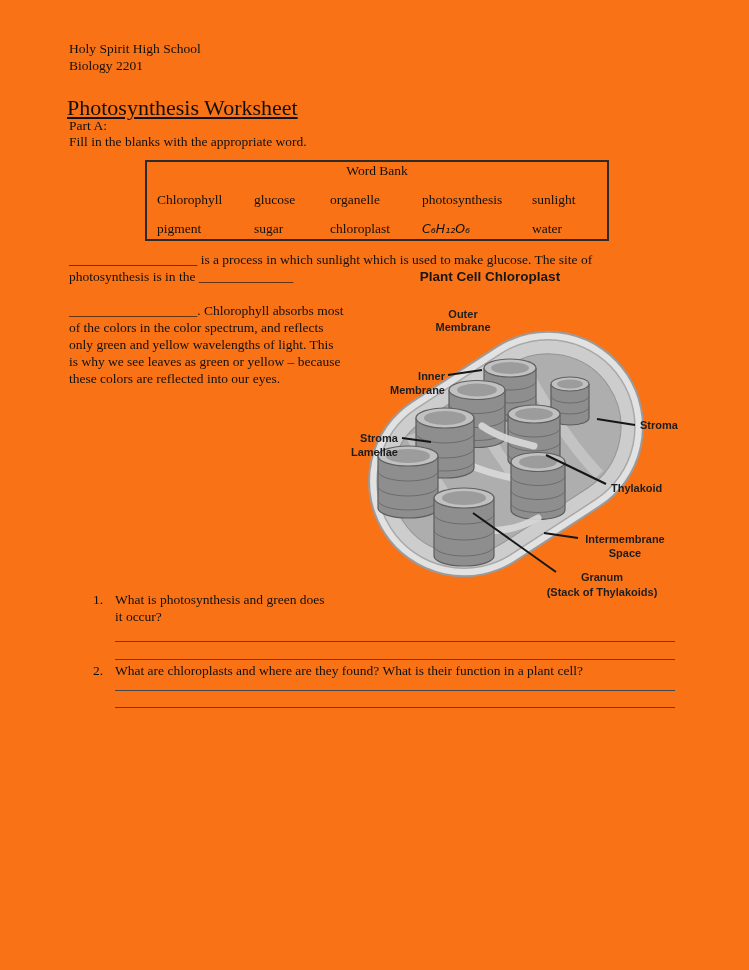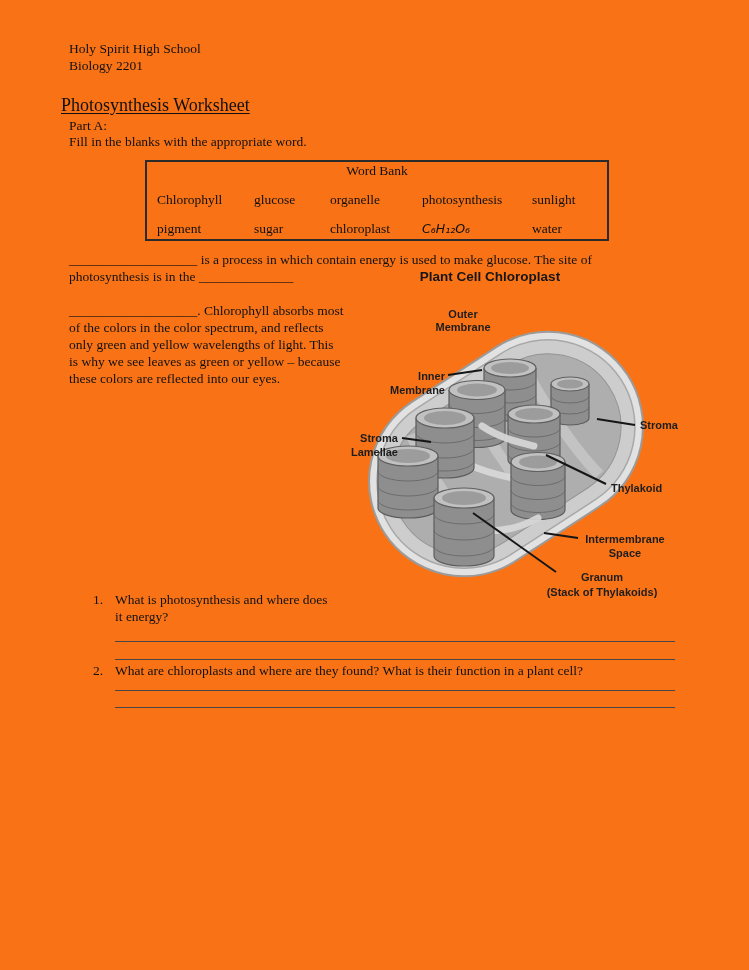--- a/index.html
+++ b/index.html
@@ -4,21 +4,21 @@
 <style>
   * { margin:0; padding:0; box-sizing:border-box; }
   html,body { background:#ffffff; }
   .page {
     position:relative; width:749px; height:970px; background:#f97316;
     font-family:"Liberation Serif", serif; font-size:13.5px; color:#101010;
     overflow:hidden;
   }
   .abs { position:absolute; }
   .header-block { left:69px; top:40px; line-height:17px; }
-  .doc-title { left:61px; top:95px; font-size:18px; text-decoration:underline; text-underline-offset:2px; }
+  .doc-title { left:67px; top:95px; font-size:22px; text-decoration:underline; text-underline-offset:2px; }
   .part-label { left:69px; top:118px; }
   .instructions { left:69px; top:134px; }
 
   .wordbank {
     left:145px; top:160px; width:464px; height:81px;
     border:2px solid #2b2b2b; padding-top:0;
   }
   .wordbank-title { text-align:center; line-height:17px; }
   .wb-row { display:flex; padding-left:10px; margin-top:12px; line-height:17px; }
   .wb-row .c1 { width:97px; }
@@ -82,21 +82,21 @@
     <div class="wb-row">
       <span class="c1">pigment</span>
       <span class="c2">sugar</span>
       <span class="c3">chloroplast</span>
       <span class="c4 formula">C₆H₁₂O₆</span>
       <span class="c5">water</span>
     </div>
   </div>
 
   <div class="abs para-line1">
-    <span>___________________</span><span> is a process in which contain energy is used to make glucose. The site of</span>
+    <span>___________________</span><span> is a process in which sunlight which is used to make glucose. The site of</span>
   </div>
 
   <div class="abs para-col">
     <span>photosynthesis is in the </span><span>______________</span><br>
     <br>
     <span>___________________</span><span>. Chlorophyll absorbs most of the colors in the color spectrum, and reflects only green and yellow wavelengths of light. This is why we see leaves as green or yellow – because these colors are reflected into our eyes.</span>
   </div>
 
   <div class="abs diagram">
     <svg width="364" height="352" viewBox="0 0 364 352">
@@ -208,21 +208,21 @@
       <text class="dlabel" x="293" y="291" text-anchor="middle">Space</text>
 
       <text class="dlabel" x="270" y="315" text-anchor="middle">Granum</text>
       <text class="dlabel" x="270" y="330" text-anchor="middle">(Stack of Thylakoids)</text>
     </svg>
   </div>
 
 
   <div class="abs q-item q1">
     <span class="q-num">1.</span>
-    <span class="q-text">What is photosynthesis and where does it energy?</span>
+    <span class="q-text">What is photosynthesis and green does it occur?</span>
   </div>
   <div class="abs answer-line al1"></div>
   <div class="abs answer-line al2"></div>
 
   <div class="abs q-item q2">
     <span class="q-num">2.</span>
     <span class="q-text">What are chloroplasts and where are they found? What is their function in a plant cell?</span>
   </div>
   <div class="abs answer-line al3"></div>
   <div class="abs answer-line al4"></div>

